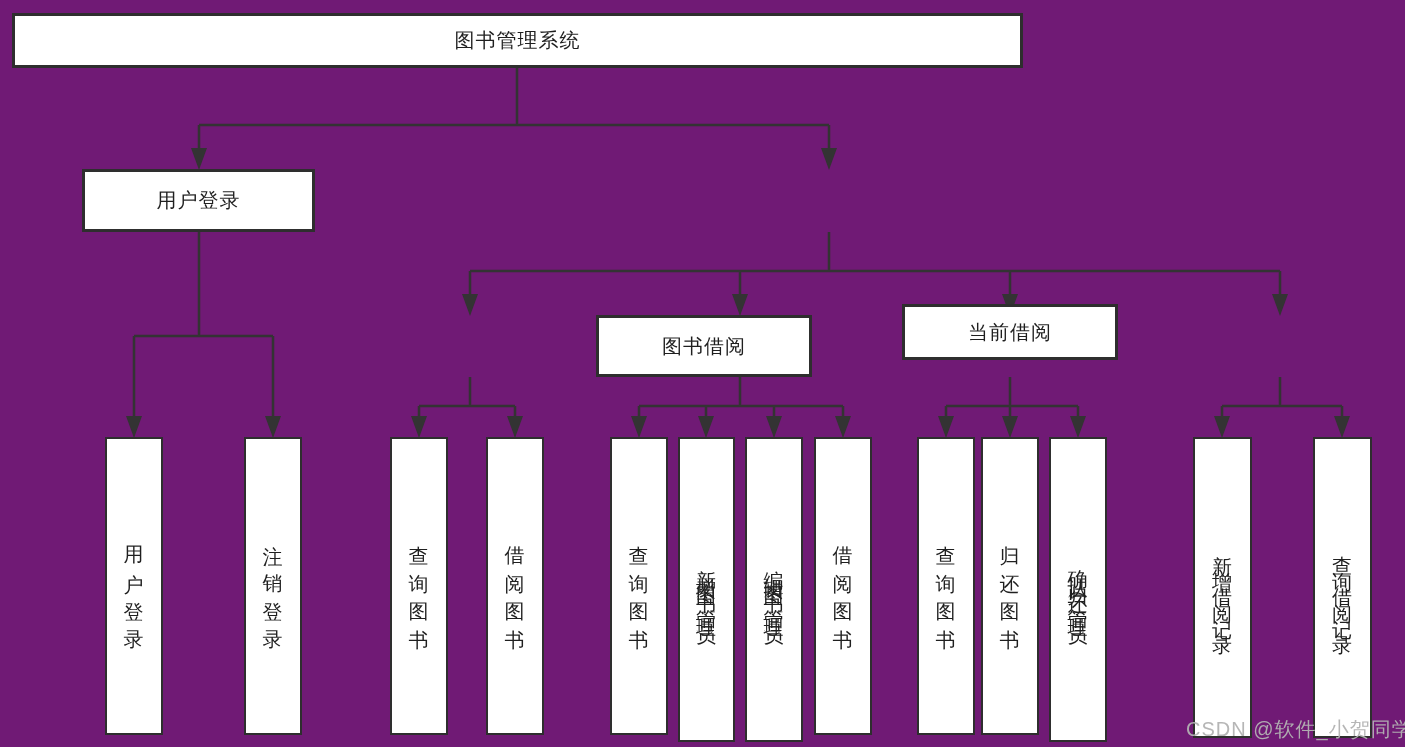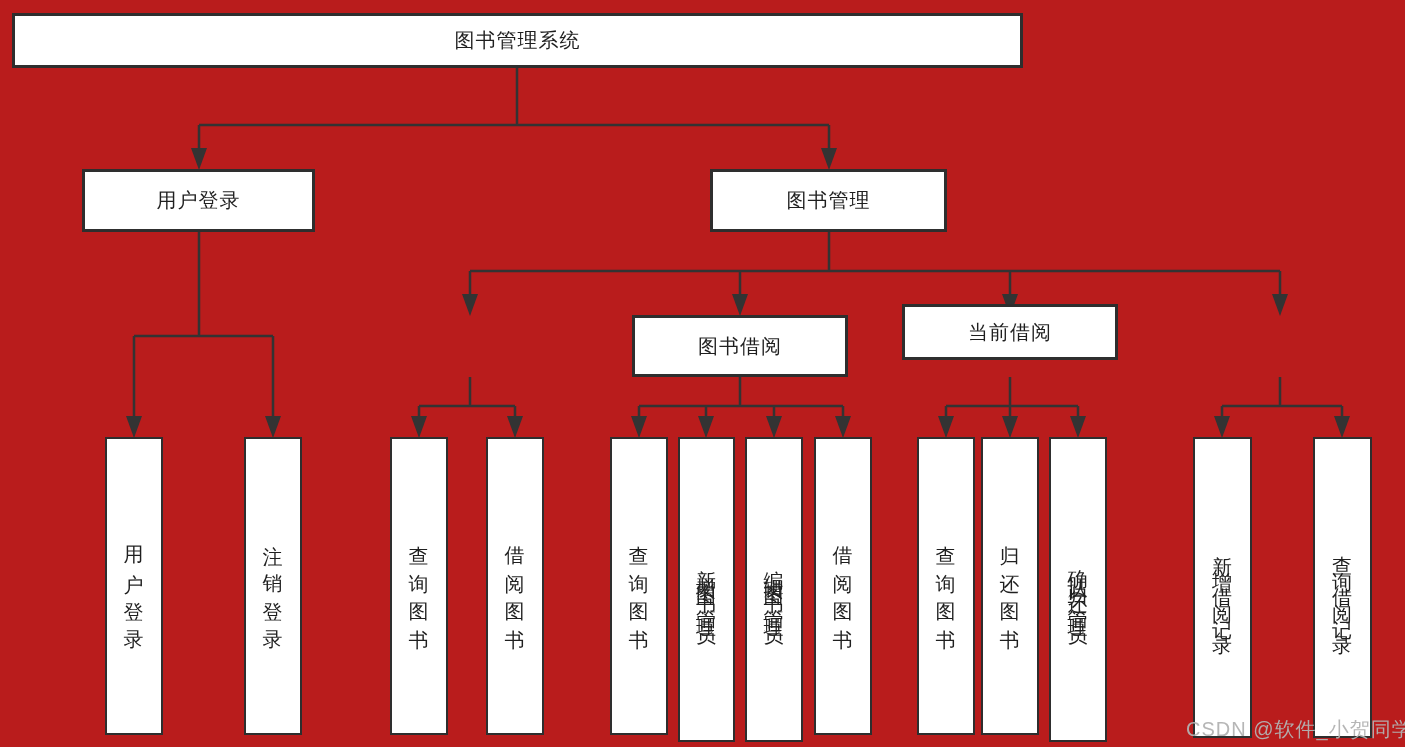--- a/index.html
+++ b/index.html
@@ -1,17 +1,17 @@
 <!DOCTYPE html>
 <html><head>
 <meta charset="utf-8">
 <style>
   html,body{margin:0;padding:0;background:#ffffff;}
   .canvas{
-    position:relative;width:1405px;height:747px;background:#b91c1c;overflow:hidden;
+    position:relative;width:1405px;height:747px;background:#701a75;overflow:hidden;
     font-family:"Liberation Sans","DejaVu Sans",sans-serif;color:#1f1f1f;
   }
   .connectors{position:absolute;left:0;top:0;z-index:1;}
   .connectors .lines path{stroke:#333333;stroke-width:2.5;fill:none;}
   .connectors .arrows polygon{fill:#333333;stroke:none;}
   .box{
     position:absolute;box-sizing:border-box;background:#ffffff;border:2px solid #2e2e2e;
     display:flex;align-items:center;justify-content:center;z-index:2;
   }
   .hbox{font-size:20px;letter-spacing:1px;white-space:nowrap;}
@@ -72,25 +72,22 @@
     </g>
   </svg>
 
   <div class="box hbox root" style="left:12px;top:13px;width:1011px;height:55px;">
     <span>图书管理系统</span>
   </div>
 
   <div class="box hbox lvl" style="left:82px;top:169px;width:233px;height:63px;">
     <span>用户登录</span>
   </div>
-  <div class="box hbox lvl" style="left:710px;top:169px;width:237px;height:63px;">
-    <span>图书管理</span>
-  </div>
 
-  <div class="box hbox lvl" style="left:632px;top:315px;width:216px;height:62px;">
+  <div class="box hbox lvl" style="left:596px;top:315px;width:216px;height:62px;">
     <span>图书借阅</span>
   </div>
   <div class="box hbox lvl" style="left:902px;top:304px;width:216px;height:56px;">
     <span>当前借阅</span>
   </div>
 
   <div class="box leaf" style="left:105px;top:437px;width:58px;height:298px;">
     <span class="vtext" style="letter-spacing: 28px;">用户登录</span>
   </div>
   <div class="box leaf" style="left:244px;top:437px;width:58px;height:298px;">

